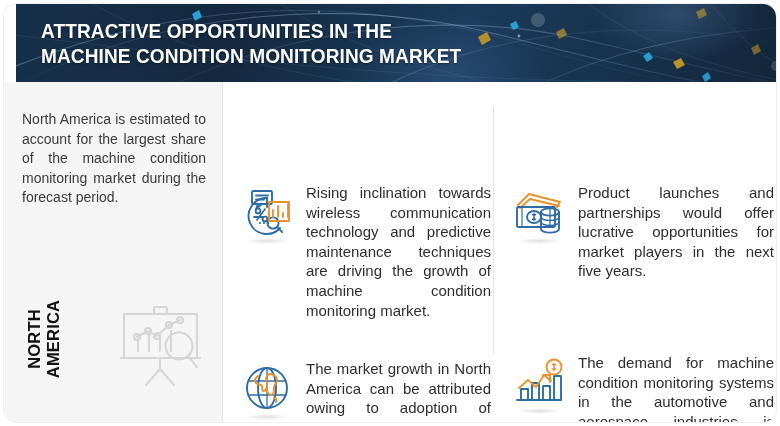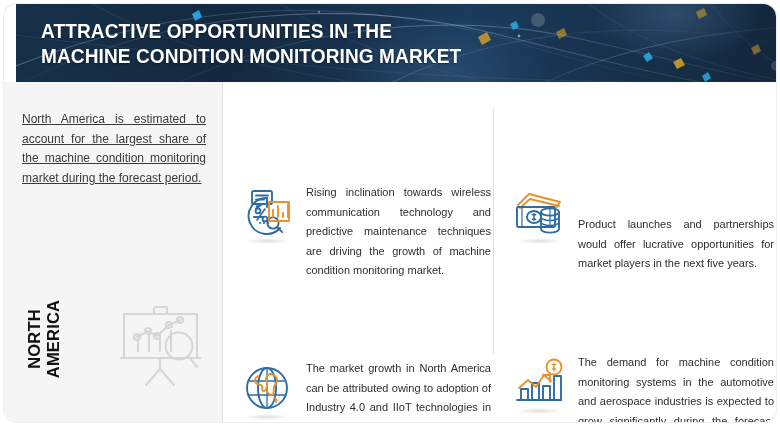--- a/index.html
+++ b/index.html
@@ -40,21 +40,21 @@
 
   .leftpanel{
     position:absolute;left:0;top:0;width:218px;height:340px;
     background:#f5f5f5;border-bottom-left-radius:13px;
   }
   .vdiv-left{position:absolute;left:218px;top:0;width:1px;height:340px;background:#e2e2e2;}
   .vdiv-mid{position:absolute;left:489px;top:26px;width:1px;height:246px;background:#e3e3e3;}
 
   .left-text{
     position:absolute;left:18px;top:28px;width:184px;
-    font-size:12px;line-height:19.6px;color:#3a3a3a;text-align:justify;text-decoration:underline;
+    font-size:14px;line-height:19.6px;color:#3a3a3a;text-align:justify;
   }
   .na-label{
     position:absolute;left:18px;top:190px;width:140px;height:140px;
   }
   .na-label span{
     display:block;position:absolute;left:-48px;top:48px;width:140px;
     transform:rotate(-90deg);transform-origin:center center;
     font-size:16.5px;font-weight:bold;line-height:19px;color:#111111;
     letter-spacing:.2px;text-align:center;white-space:pre-line;
     font-family:"Liberation Sans Narrow","Liberation Sans",sans-serif;
@@ -63,24 +63,24 @@
 
   
   .cell{position:absolute;}
   .cell .ic{position:absolute;left:0;top:0;width:54px;height:54px;}
   .cell .shadow{
     position:absolute;left:5px;top:52px;width:44px;height:6px;border-radius:50%;
     background:radial-gradient(ellipse at center, rgba(0,0,0,.13), rgba(0,0,0,0) 72%);
   }
   .cell .tx{
     position:absolute;left:66px;top:-3px;
-    font-size:11px;line-height:19.6px;color:#2e2e2e;text-align:justify;
+    font-size:15px;line-height:19.6px;color:#2e2e2e;text-align:justify;
   }
   .c1{left:236px;top:104px;} .c1 .tx{width:185px;}
-  .c2{left:508px;top:104px;} .c2 .tx{width:196px;margin-top:32px;}
+  .c2{left:508px;top:104px;} .c2 .tx{width:196px;}
   .c3{left:236px;top:280px;} .c3 .tx{width:185px;}
   .c4{left:508px;top:274px;} .c4 .tx{width:196px;}
 </style>
 </head>
 <body>
 
 <div class="card">
 
   <div class="header">
     <svg class="arcs" viewBox="0 0 772 78" preserveAspectRatio="none">

